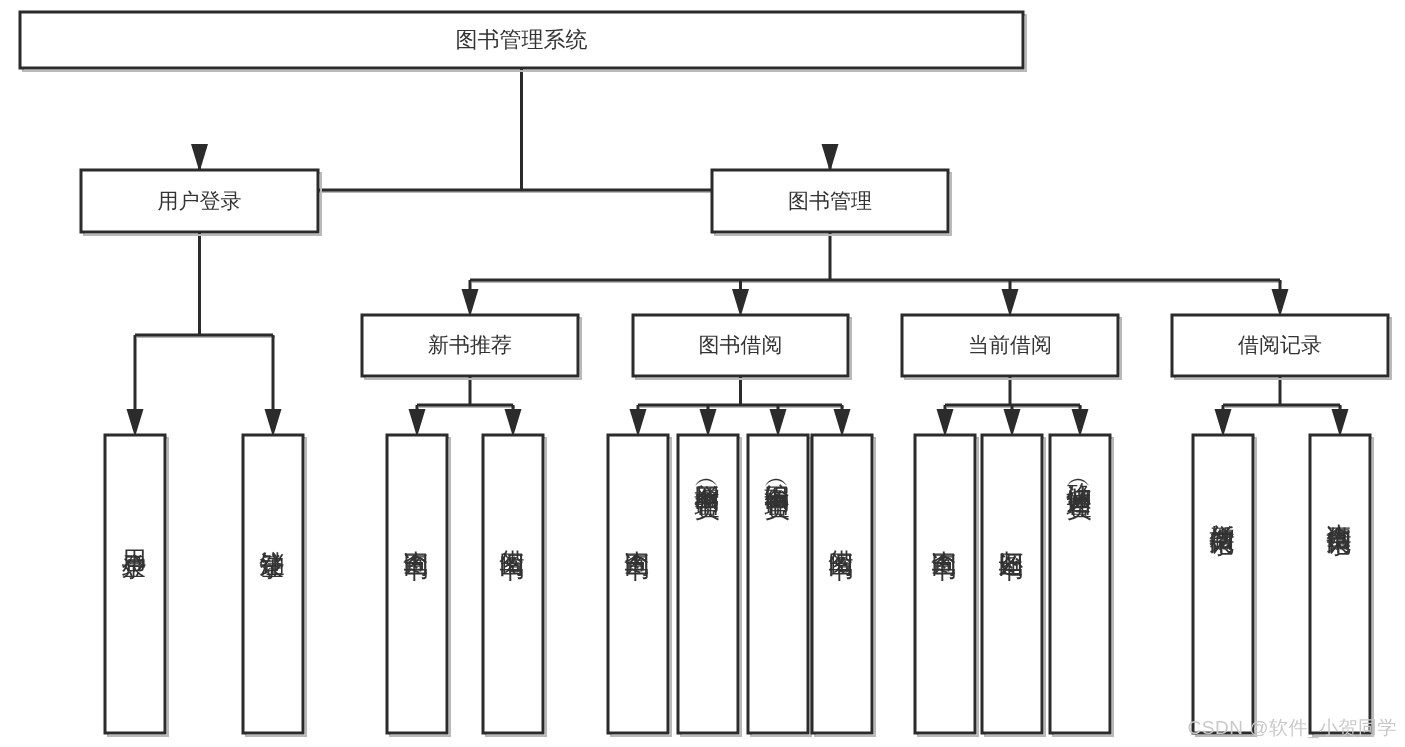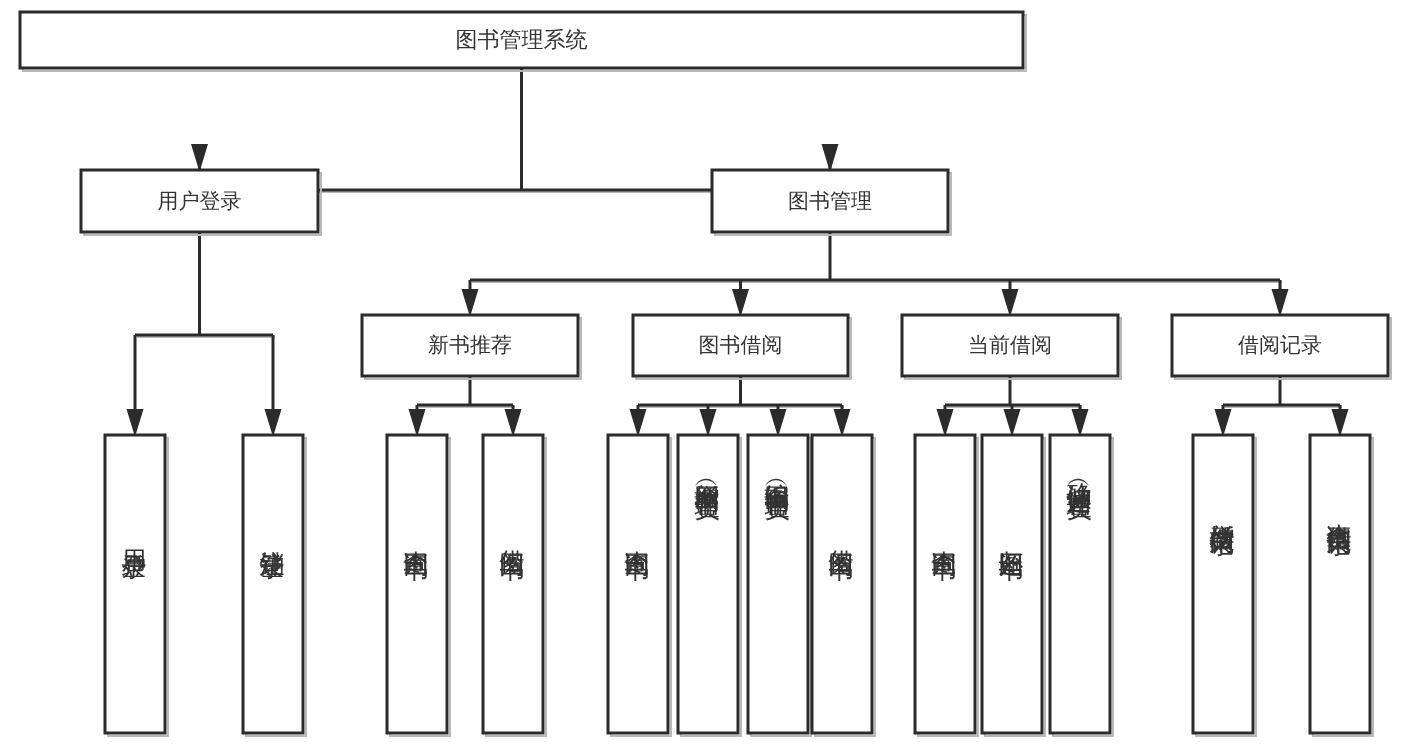--- a/index.html
+++ b/index.html
@@ -255,14 +255,15 @@
       <div class="vlabel" style="left: 694px; top: 462.5px; height: 247px;">新增图书（管理员）</div>
       <div class="vlabel" style="left: 764px; top: 462.5px; height: 247px;">编辑图书（管理员）</div>
       <div class="vlabel" style="left: 828px; top: 530px; height: 112px;">借阅图书</div>
       <div class="vlabel" style="left: 931px; top: 530px; height: 112px;">查询图书</div>
       <div class="vlabel" style="left: 998px; top: 530px; height: 112px;">归还图书</div>
       <div class="vlabel" style="left: 1066px; top: 462.5px; height: 247px;">确认归还（管理员）</div>
       <div class="vlabel" style="left: 1209px; top: 503px; height: 166px;">新增借阅记录</div>
       <div class="vlabel" style="left: 1326px; top: 503px; height: 166px;">查询借阅记录</div>
     </div>
 
+  <div id="watermark">CSDN @软件_小贺同学</div>
 
 </div>
 
 </body></html>

